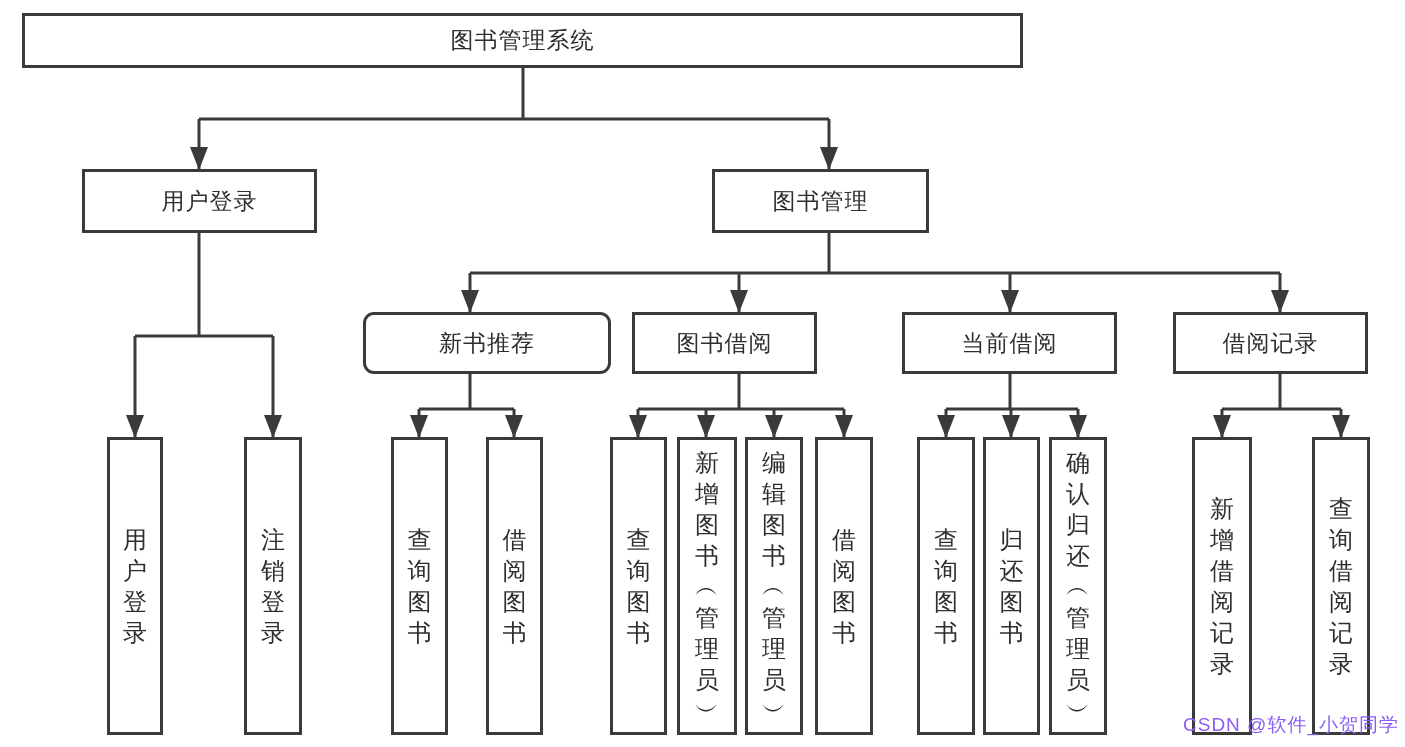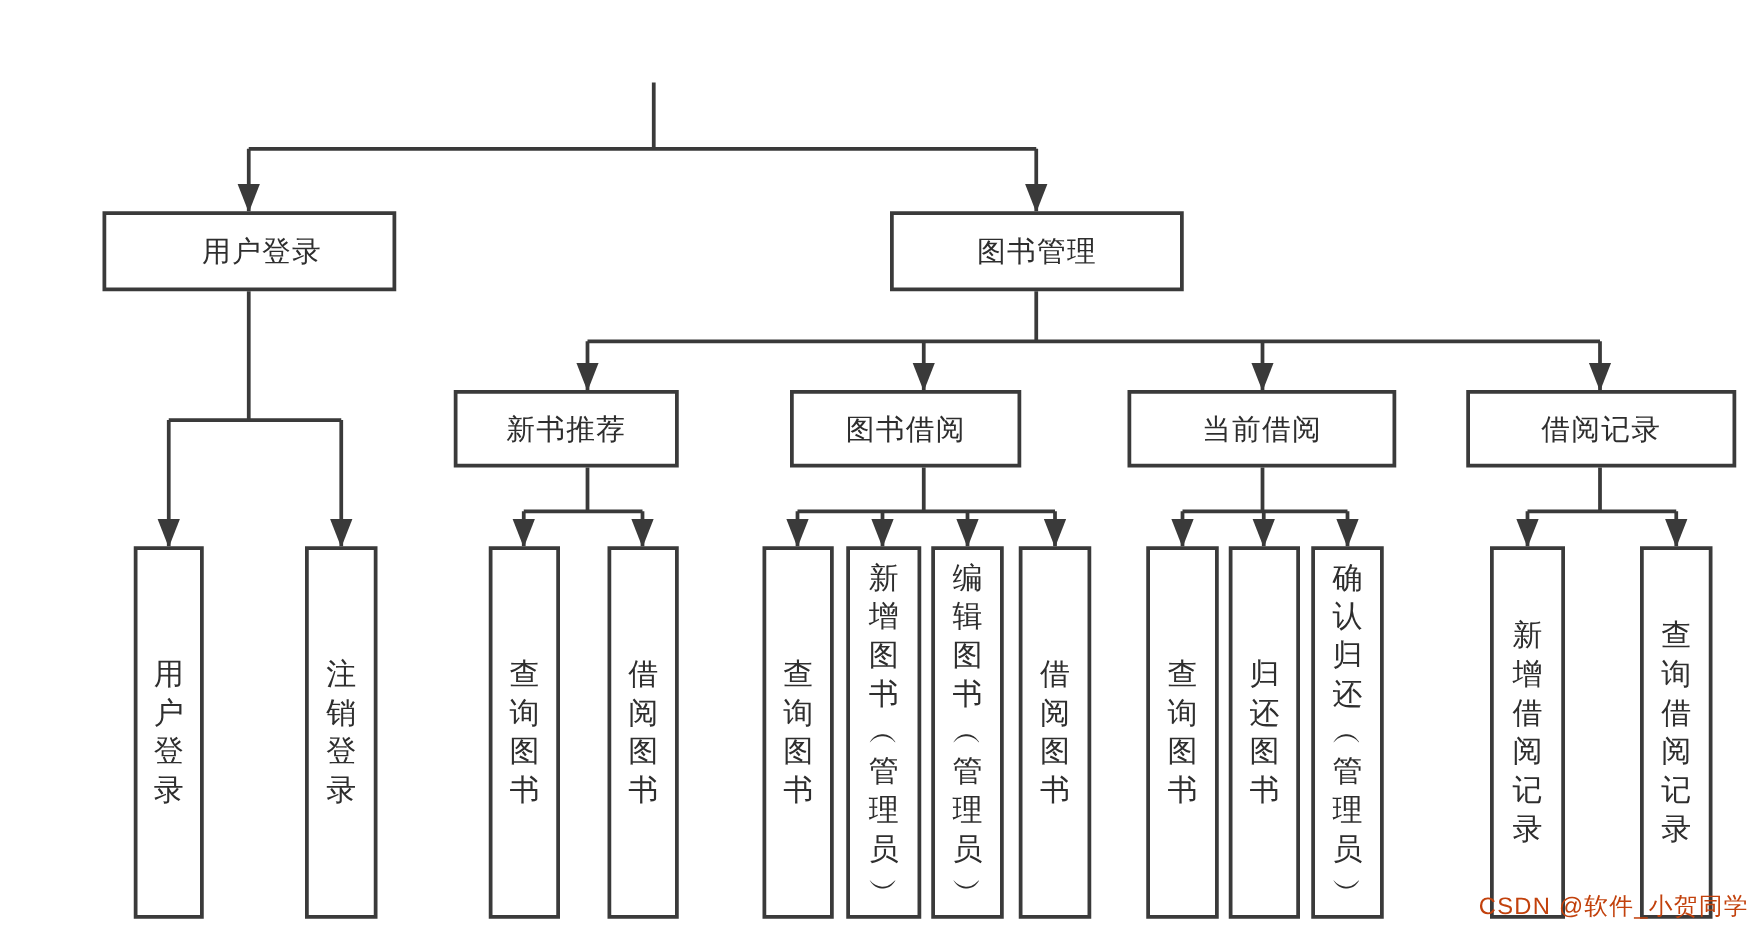--- a/index.html
+++ b/index.html
@@ -46,21 +46,21 @@
     font-size: 24px;
     line-height: 31px;
     white-space: pre-line;
   }
   .watermark {
     position: absolute;
     left: 1183px;
     top: 712px;
     font-size: 19px;
     letter-spacing: 1px;
-    color: #c2410c;
+    color: #8b5cf6;
     white-space: nowrap;
   }
 </style>
 </head>
 <body>
 
 <div class="canvas">
 
   <svg class="connectors" viewBox="0 0 1405 747" xmlns="http://www.w3.org/2000/svg">
     <defs>
@@ -98,28 +98,29 @@
       <line x1="946" y1="409" x2="946" y2="438" marker-end="url(#arrow)"></line>
       <line x1="1011" y1="409" x2="1011" y2="438" marker-end="url(#arrow)"></line>
       <line x1="1078" y1="409" x2="1078" y2="438" marker-end="url(#arrow)"></line>
 
       <path d="M1280,372 L1280,409 M1222,409 L1341,409"></path>
       <line x1="1222" y1="409" x2="1222" y2="438" marker-end="url(#arrow)"></line>
       <line x1="1341" y1="409" x2="1341" y2="438" marker-end="url(#arrow)"></line>
     </g>
   </svg>
 
+  <div class="box hbox root-box">图书管理系统</div>
 
   <div class="box hbox l2-box" style="left:82px; width:235px;padding-left:20px;">用户登录</div>
-  <div class="box hbox l2-box" style="left:712px; width:235px;">图书管理</div>
+  <div class="box hbox l2-box" style="left:712px; width:217px;">图书管理</div>
 
-  <div class="box hbox l3-box" style="left:363px; width:180px;">新书推荐</div>
+  <div class="box hbox l3-box" style="left:363px; width:248px;border-radius:11px;">新书推荐</div>
   <div class="box hbox l3-box" style="left:632px; width:185px;">图书借阅</div>
   <div class="box hbox l3-box" style="left:902px; width:215px;">当前借阅</div>
-  <div class="box hbox l3-box" style="left:1173px; width:216px;">借阅记录</div>
+  <div class="box hbox l3-box" style="left:1173px; width:195px;">借阅记录</div>
 
   <div class="box leaf" style="left:107px; width:56px;">用
 户
 登
 录</div>
   <div class="box leaf" style="left:244px; width:58px;">注
 销
 登
 录</div>
 

